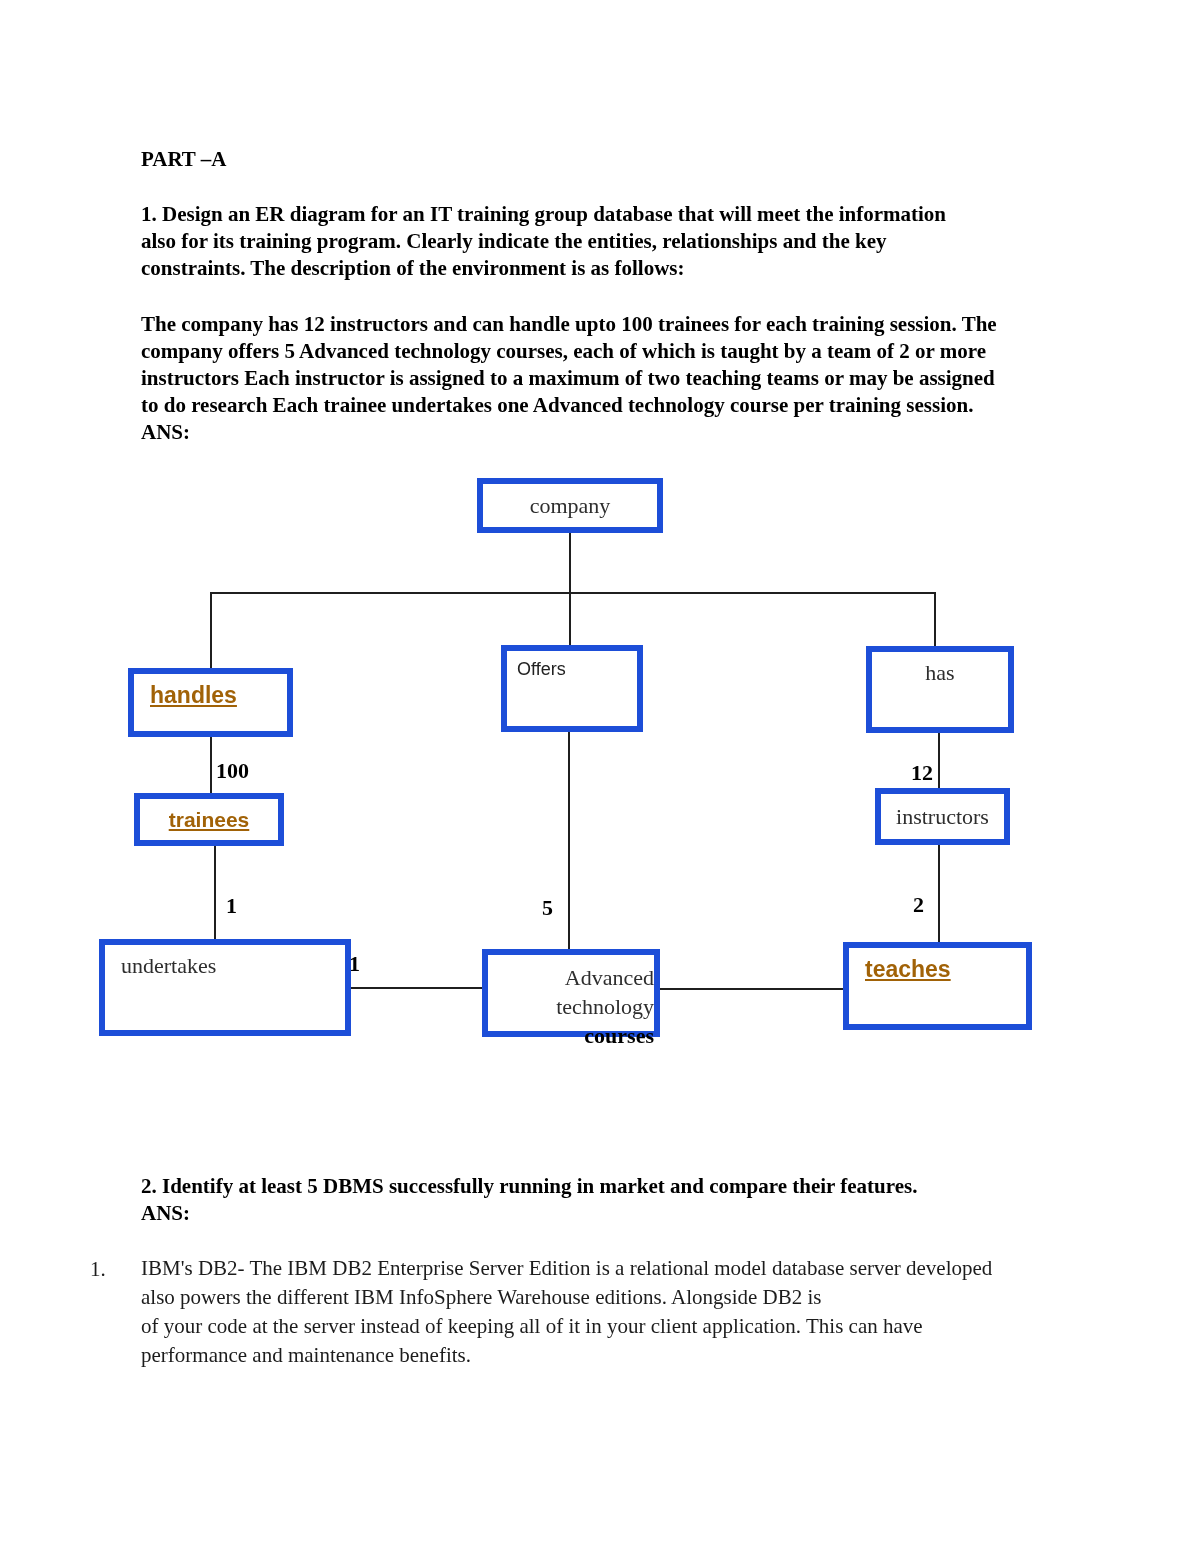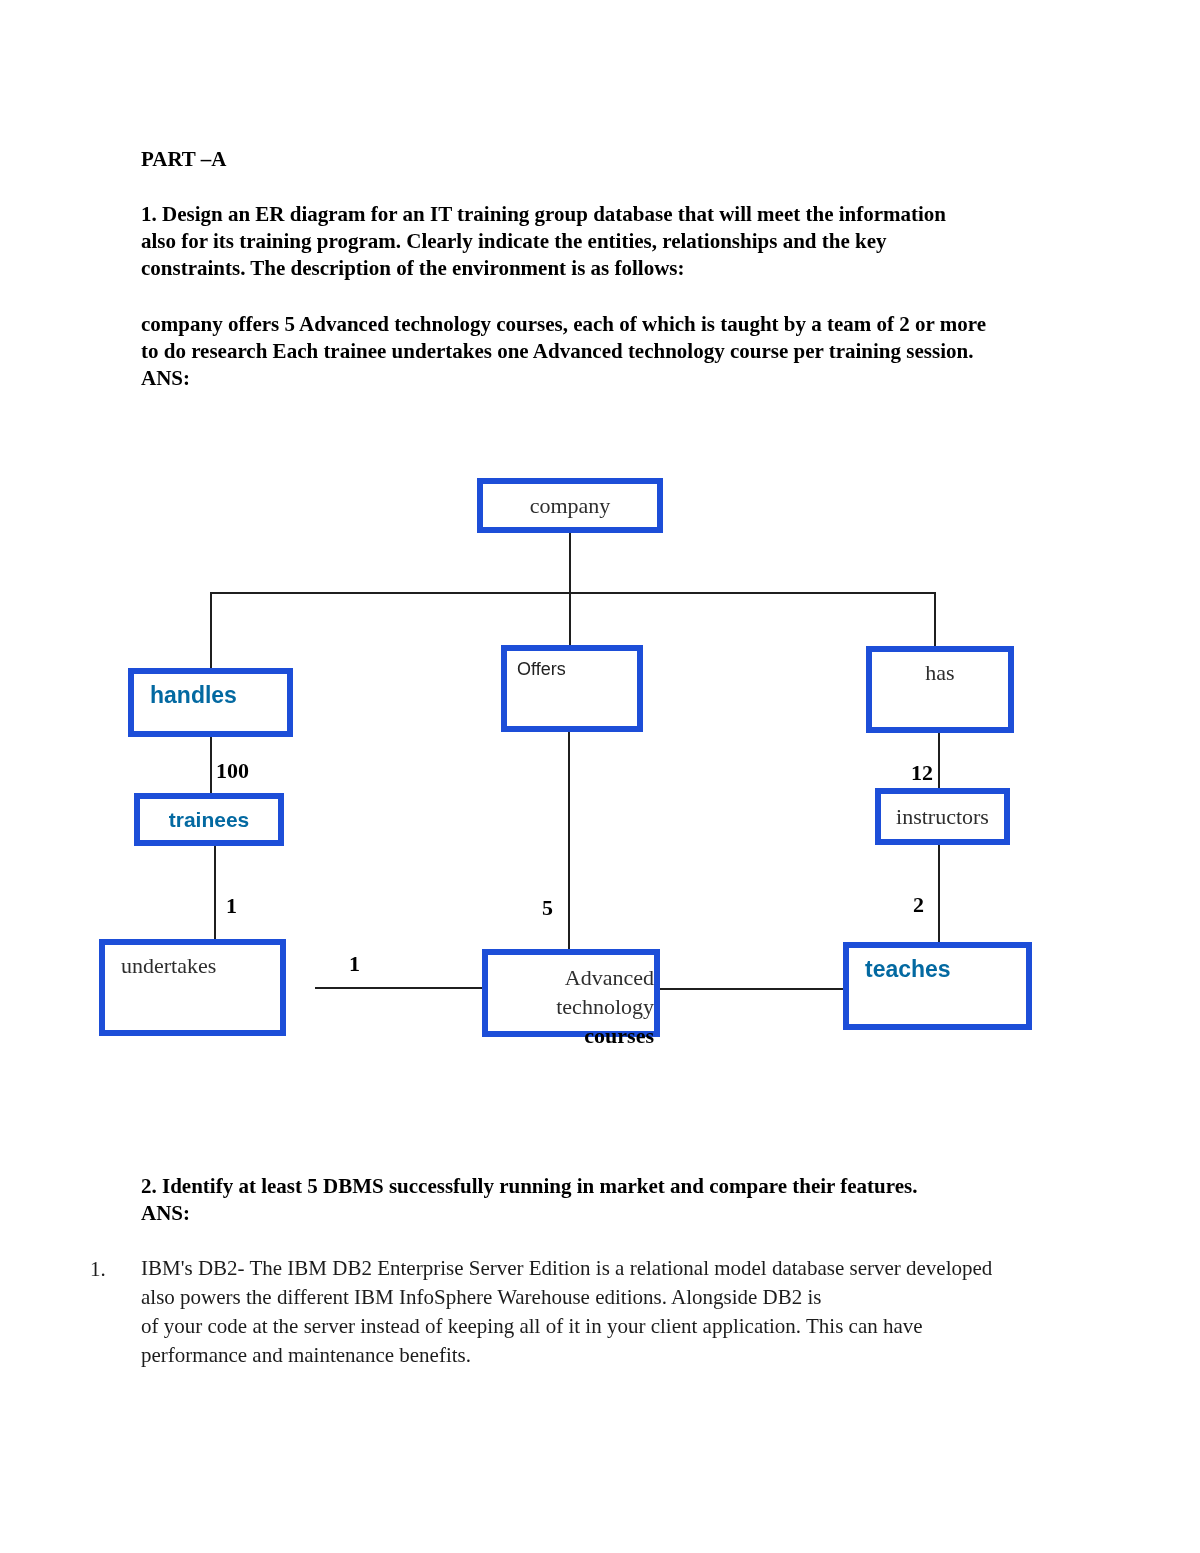--- a/index.html
+++ b/index.html
@@ -39,21 +39,22 @@
   .dline { position: absolute; background: #1f1f1f; }
   .lbl-serif {
     font-family: "Liberation Serif", serif;
     font-size: 22px;
     color: #2e2e2e;
   }
   .lbl-sans-bold {
     font-family: "Liberation Sans", sans-serif;
     font-weight: bold;
     font-size: 21px;
-    color: #0369a1;
+    color: #a16207;
+    text-decoration: underline;
   }
   .lbl-sans {
     font-family: "Liberation Sans", sans-serif;
     font-size: 18px;
     color: #222222;
   }
   .num {
     position: absolute;
     font-family: "Liberation Serif", serif;
     font-weight: bold;
@@ -85,21 +86,23 @@
 
   <div class="tblock q-text" style="left:141px; top:146px;">PART –A</div>
 
   <div class="tblock q-text" style="left:141px; top:201px;">
     <div class="tline">1. Design an ER diagram for an IT training group database that will meet the information</div>
     <div class="tline">also for its training program. Clearly indicate the entities, relationships and the key</div>
     <div class="tline">constraints. The description of the environment is as follows:</div>
   </div>
 
   <div class="tblock q-text" style="left:141px; top:311px;">
+    <div class="tline">The company has 12 instructors and can handle upto 100 trainees for each training session. The</div>
     <div class="tline">company offers 5 Advanced technology courses, each of which is taught by a team of 2 or more</div>
+    <div class="tline">instructors Each instructor is assigned to a maximum of two teaching teams or may be assigned</div>
     <div class="tline">to do research Each trainee undertakes one Advanced technology course per training session.</div>
     <div class="tline">ANS:</div>
   </div>
 
   <div>
 
     <div class="dline" style="left:569px; top:533px; width:2px; height:61px;"></div>
     <div class="dline" style="left:210px; top:592px; width:726px; height:2px;"></div>
     <div class="dline" style="left:210px; top:592px; width:2px; height:76px;"></div>
     <div class="dline" style="left:569px; top:592px; width:2px; height:53px;"></div>
@@ -136,21 +139,21 @@
     </div>
 
     <div class="dbox" style="left:134px; top:793px; width:150px; height:53px;">
       <span class="center-both lbl-sans-bold">trainees</span>
     </div>
 
     <div class="dbox" style="left:875px; top:788px; width:135px; height:57px;">
       <span class="center-both lbl-serif">instructors</span>
     </div>
 
-    <div class="dbox" style="left:99px; top:939px; width:187px; height:97px;">
+    <div class="dbox" style="left:99px; top:939px; width:252px; height:97px;">
       <span class="top-left lbl-serif">undertakes</span>
     </div>
 
     <div class="dbox" style="left:482px; top:949px; width:178px; height:88px;">
       <div class="adv-label">
         <div>Advanced</div>
         <div><span>technology </span><span class="adv-bold">courses</span></div>
       </div>
     </div>
 

